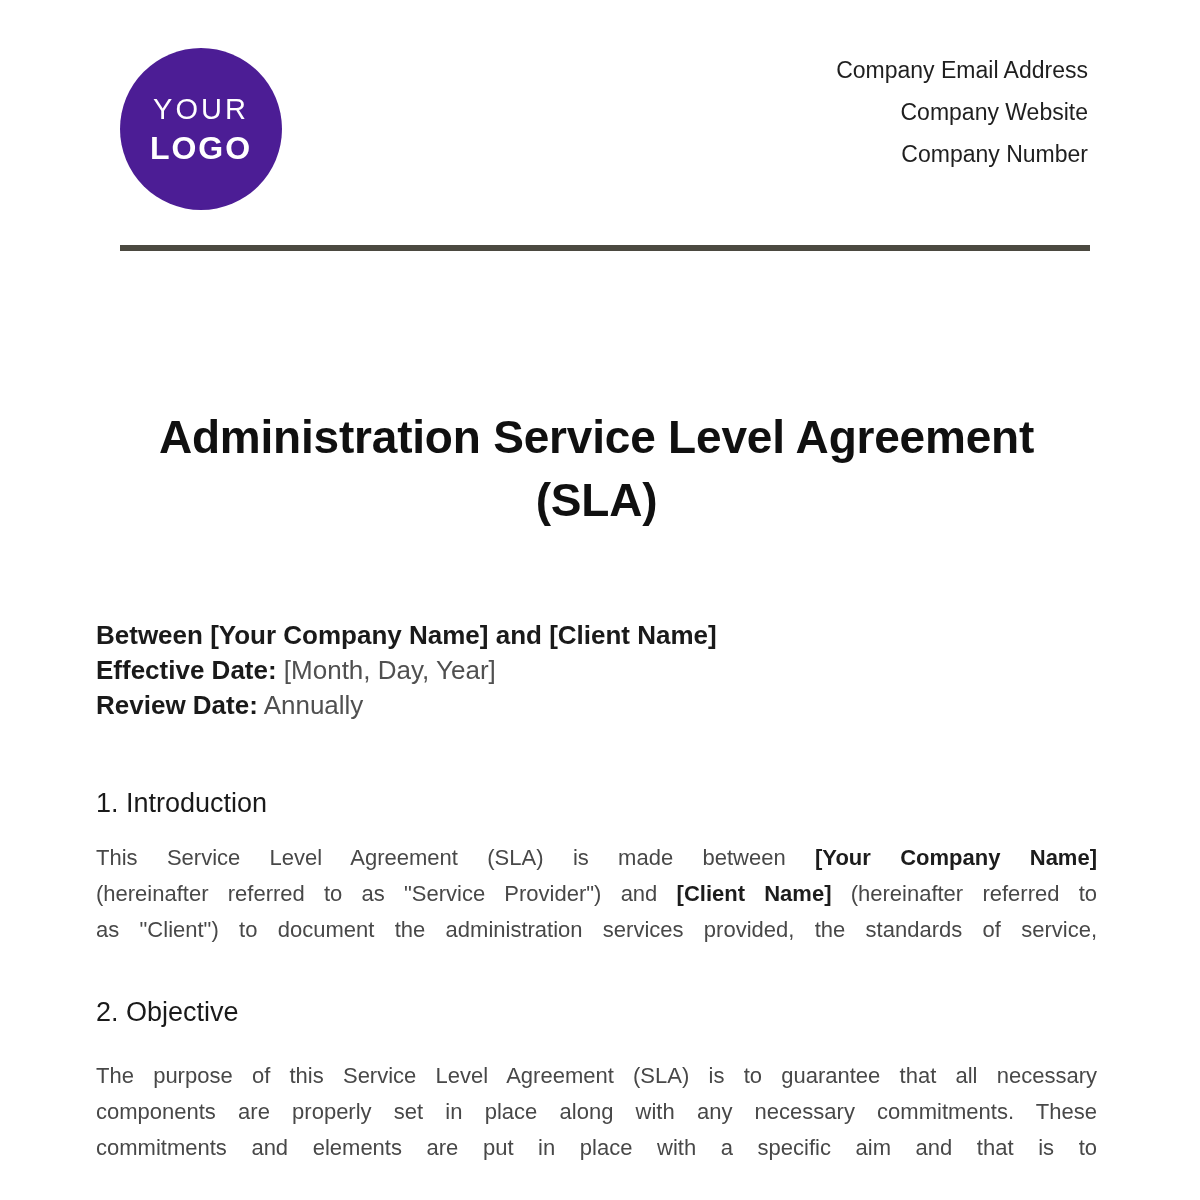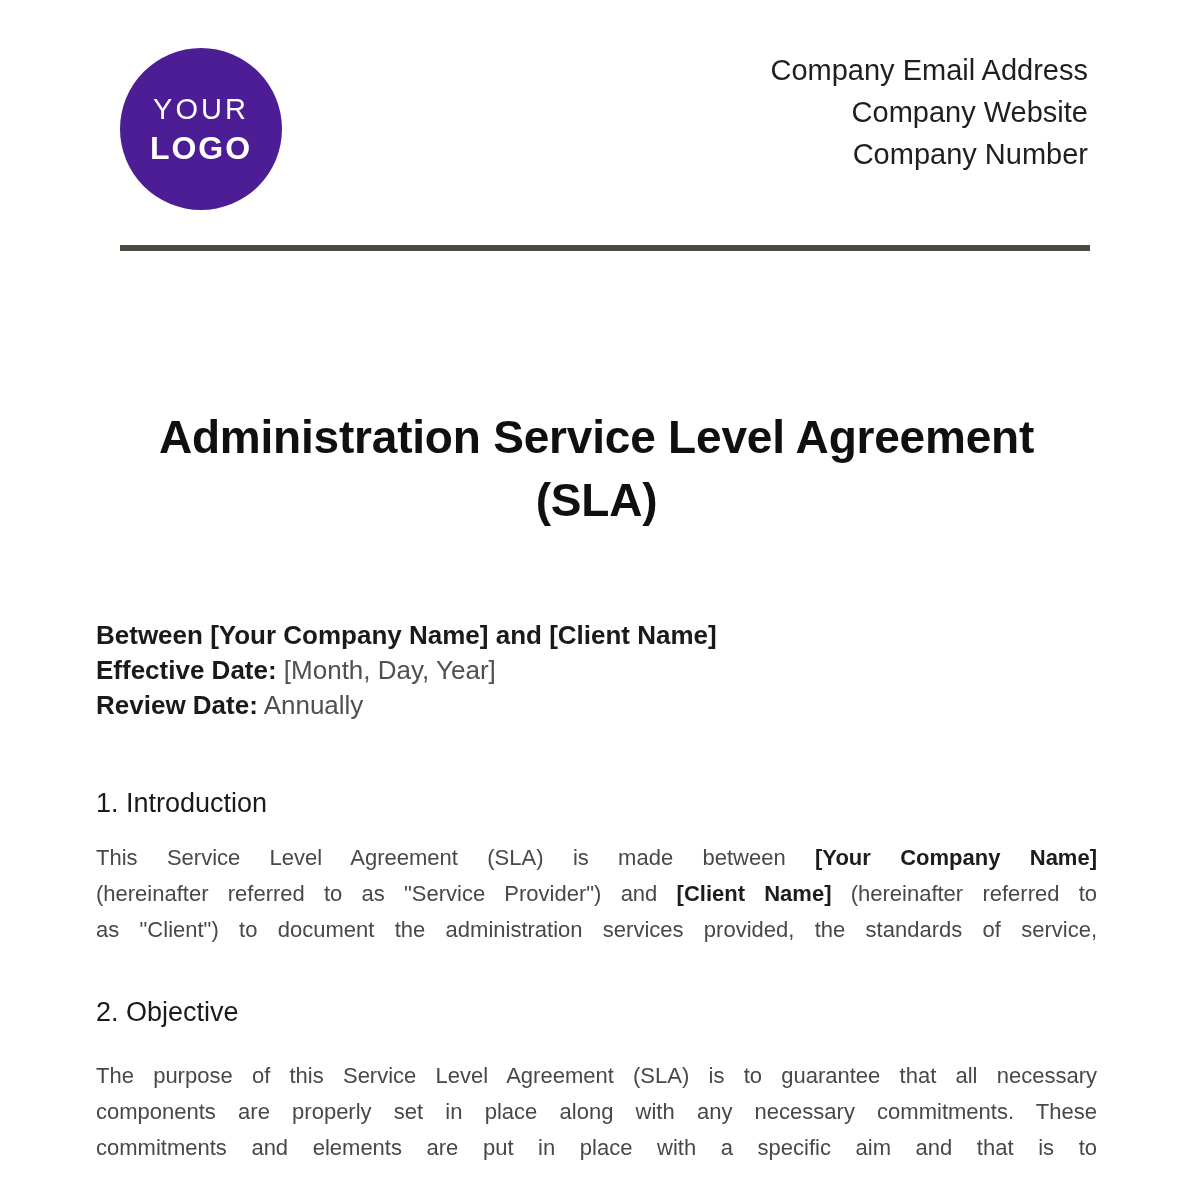--- a/index.html
+++ b/index.html
@@ -17,21 +17,21 @@
     position: absolute; left: 120px; top: 48px;
     width: 162px; height: 162px;
     background: #4c1d95; border-radius: 50%;
     display: flex; flex-direction: column; align-items: center; justify-content: center;
     color: #ffffff;
   }
   .logo-your { font-size: 29px; font-weight: 400; letter-spacing: 3px; line-height: 1; }
   .logo-logo { font-size: 32px; font-weight: 700; letter-spacing: 2px; line-height: 1; margin-top: 8px; }
   .contact {
     position: absolute; top: 49px; right: 112px;
-    text-align: right; font-size: 29px; line-height: 42px; color: #1f1f1f;
+    text-align: right; font-size: 23px; line-height: 42px; color: #1f1f1f;
   }
   .divider { height: 6px; background: #4b4940; margin: 0 110px 0 120px; }
 
   
   .content { padding: 0 103px 0 96px; }
   h1 {
     margin: 155px 0 0 0;
     font-size: 46px; line-height: 63px; font-weight: 700;
     text-align: center; color: #101010; letter-spacing: -0.2px;
   }

